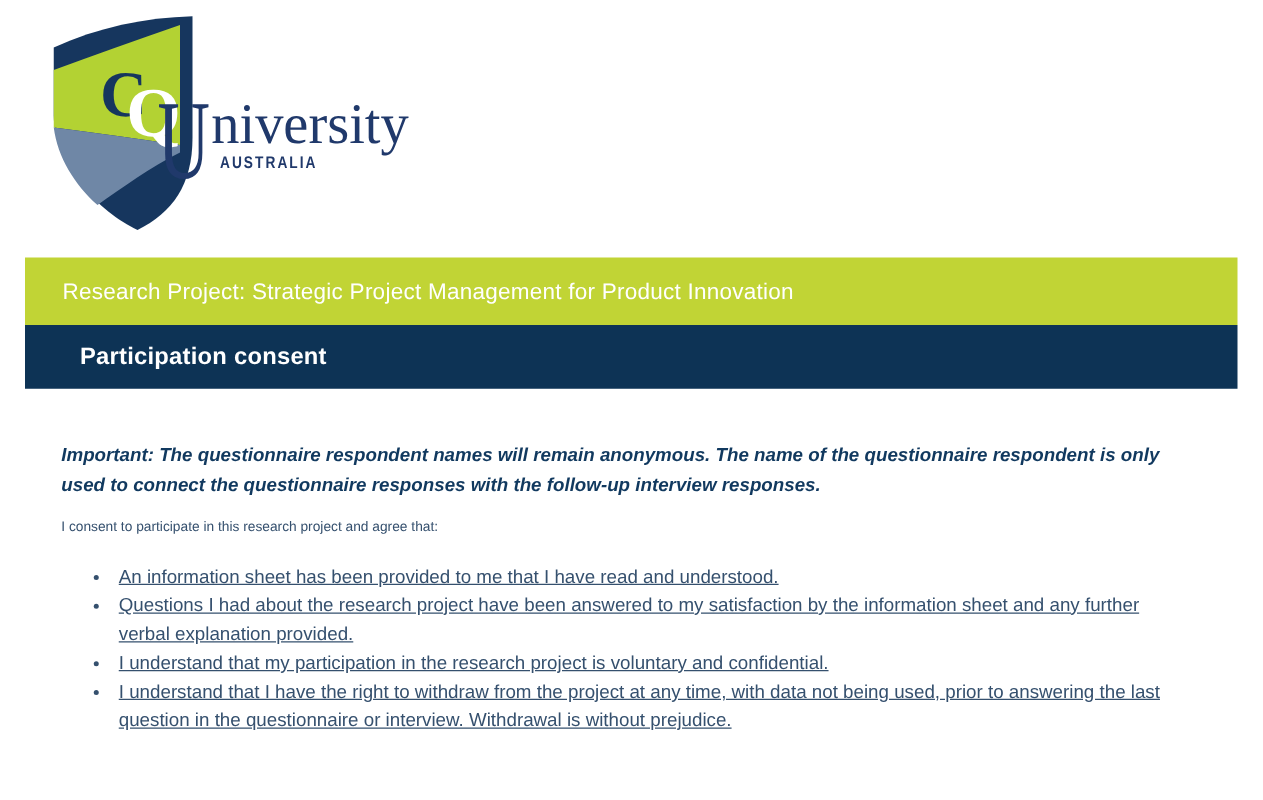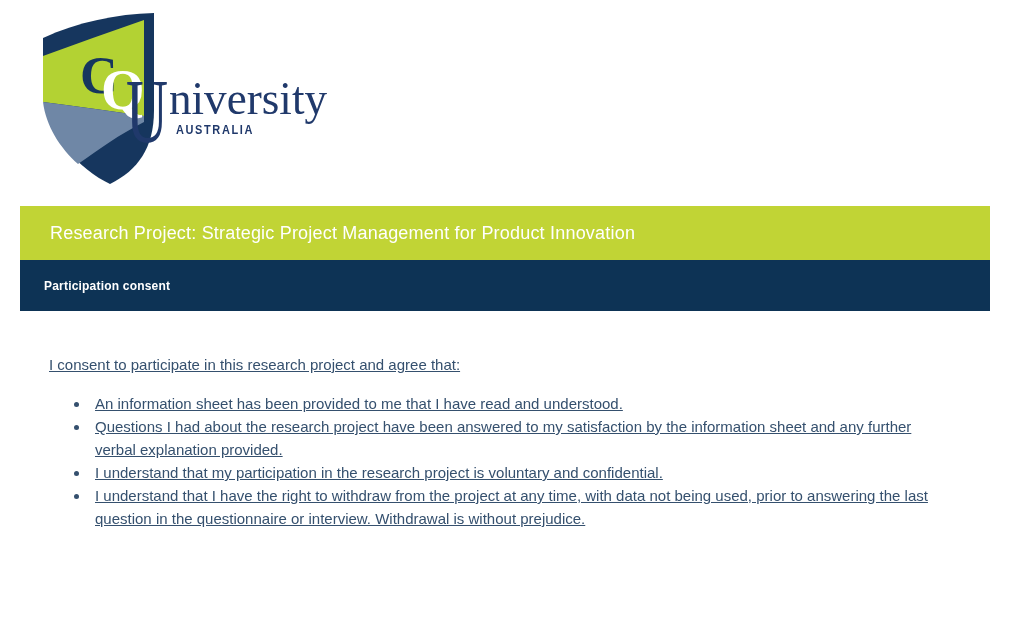--- a/index.html
+++ b/index.html
@@ -18,22 +18,22 @@
   .banner-stack { margin: 16px 8px 0 20px; width: 970px; }
   .banner-green {
     background: #c1d435; height: 54px;
     display: flex; align-items: center;
     padding-left: 30px; box-sizing: border-box;
     color: #ffffff; font-size: 18px; font-weight: 400; letter-spacing: 0.2px;
   }
   .banner-navy {
     background: #0d3355; height: 51px;
     display: flex; align-items: center;
-    padding-left: 24px; box-sizing: border-box;
-    color: #ffffff; font-size: 12px; font-weight: 700; letter-spacing: 0.2px;
+    padding-left: 44px; box-sizing: border-box;
+    color: #ffffff; font-size: 19px; font-weight: 700; letter-spacing: 0.2px;
   }
 
   
   .progress-row {
     margin: 41px 0 0 234px;
     display: flex; align-items: center;
   }
   .progress-track {
     width: 492px; height: 18px;
     background: #f4f4f4;
@@ -42,21 +42,21 @@
   }
   .progress-fill { height: 100%; background: #bcd230; }
   .progress-label { margin-left: 10px; font-size: 12.5px; color: #7f7f7f; }
 
   
   .content { margin: 42px 20px 0 49px; width: 900px; color: #35506e; }
   .important-note {
     font-size: 15px; font-weight: 700; font-style: italic;
     line-height: 24px; color: #11395f; width: 890px;
   }
-  .intro-line { margin-top: 26px; font-size: 15px; line-height: 23px; text-decoration: underline; }
+  .intro-line { margin-top: 10px; font-size: 11px; line-height: 23px; }
   ul.consent-list {
     margin: 16px 0 0 0; padding: 0 0 0 41px;
     width: 855px;
     font-size: 15px; line-height: 23px;
     list-style-type: disc;
   }
   ul.consent-list li { padding-left: 5px; text-decoration: underline; }
 </style>
 </head>
 <body>
@@ -85,20 +85,21 @@
     <div class="banner-green">
       <span>Research Project: Strategic Project Management for Product Innovation</span>
     </div>
     <div class="banner-navy">
       <span>Participation consent</span>
     </div>
   </div>
 
 
   <div class="content">
+    <div class="important-note">Important: The questionnaire respondent names will remain anonymous. The name of the questionnaire respondent is only used to connect the questionnaire responses with the follow-up interview responses.</div>
     <div class="intro-line">I consent to participate in this research project and agree that:</div>
     <ul class="consent-list">
         <li>An information sheet has been provided to me that I have read and understood.</li>
         <li>Questions I had about the research project have been answered to my satisfaction by the information sheet and any further verbal explanation provided.</li>
         <li>I understand that my participation in the research project is voluntary and confidential.</li>
         <li>I understand that I have the right to withdraw from the project at any time, with data not being used, prior to answering the last question in the questionnaire or interview. Withdrawal is without prejudice.</li>
       </ul>
   </div>
 
 </div>

